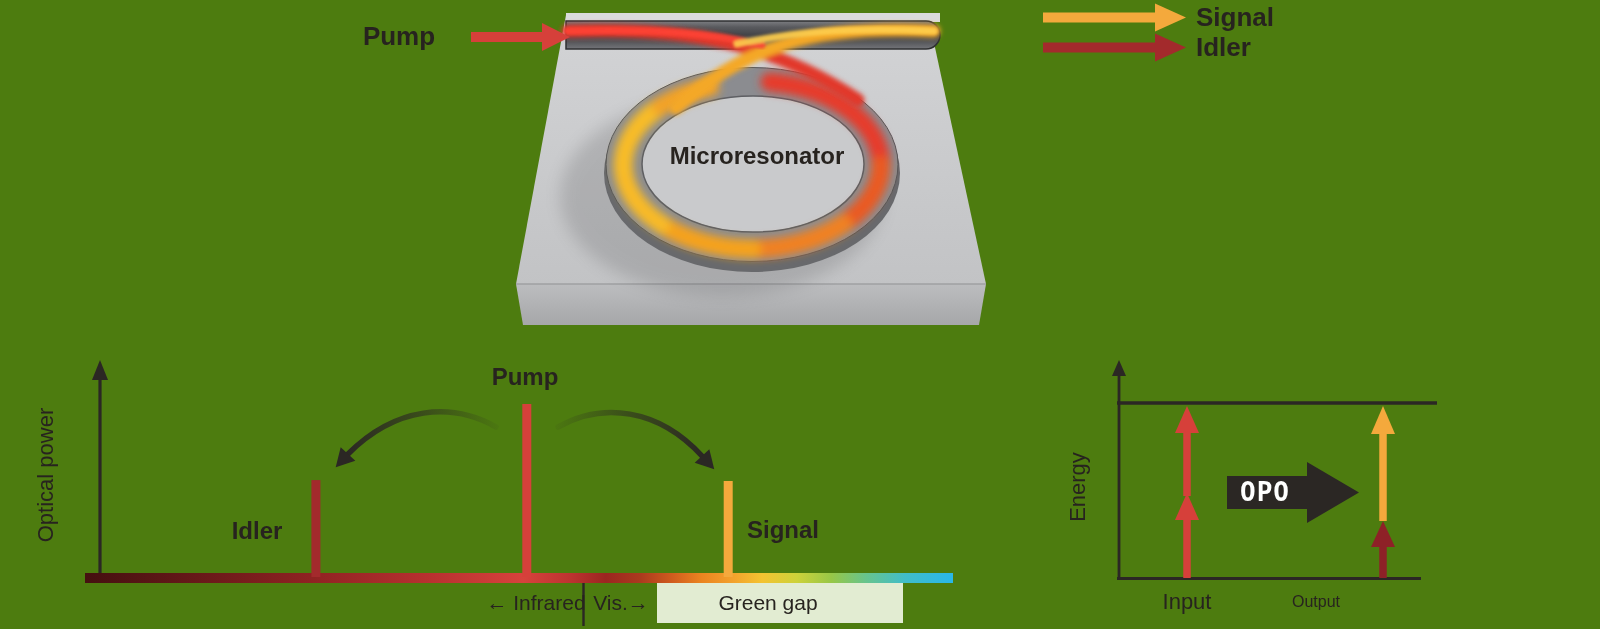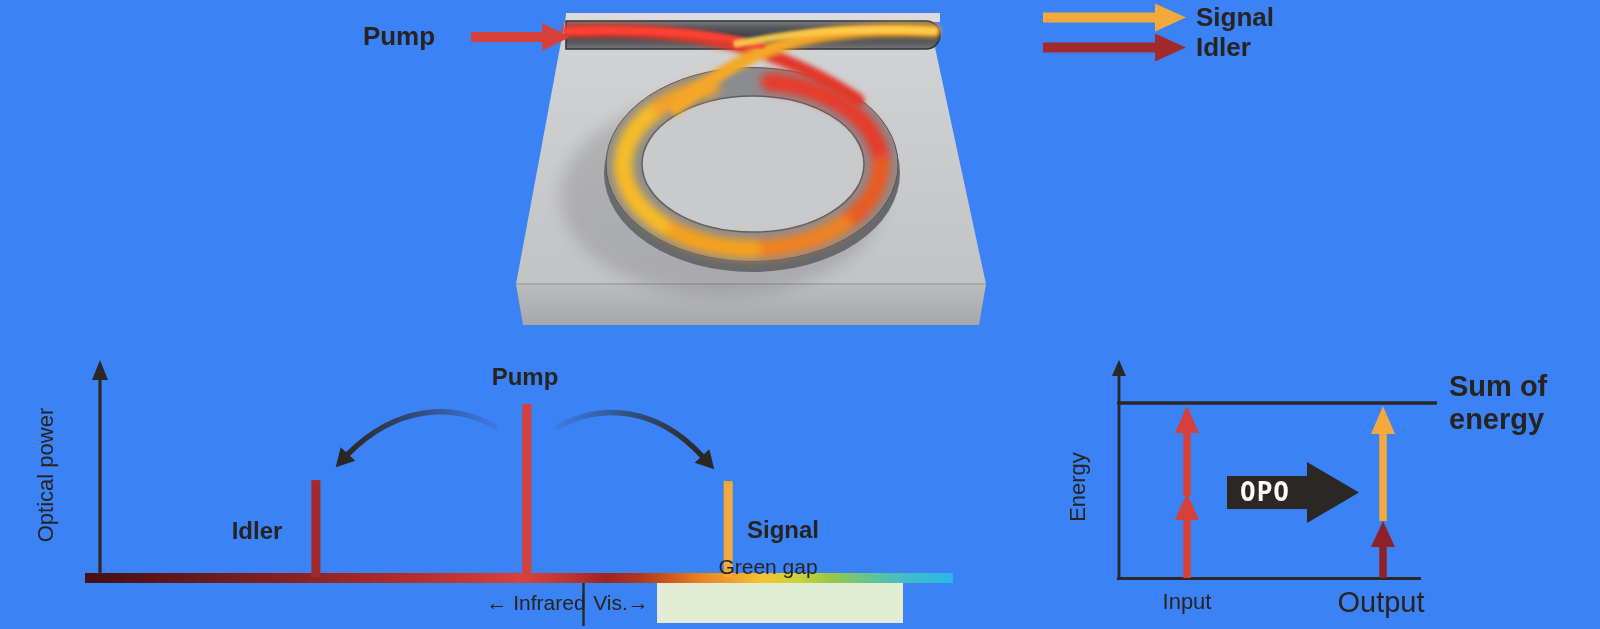--- a/index.html
+++ b/index.html
@@ -1,16 +1,16 @@
 <!DOCTYPE html>
 <html style="--text: #27231f; --ink: #2b2724; --pump-red: #d6403a; --idler-red: #a32a2c; --deep-red: #8e2127; --signal-yellow: #f4a93c; --green-gap: #e2ecd2; --chip-top: #cbccce; --chip-front: #b2b3b5; --ring-gray: #8b8c90; --waveguide-gray: #47484c;"><head>
 <meta charset="utf-8">
 <style>
   html,body{margin:0;padding:0;background:#fff;}
-  .canvas{position:relative;width:1600px;height:629px;background:#3b82f6;overflow:hidden;
+  .canvas{position:relative;width:1600px;height:629px;background:#4d7c0f;overflow:hidden;
           font-family:"Liberation Sans",sans-serif;color:var(--text,#27231f);}
   svg.layer{position:absolute;left:0;top:0;width:1600px;height:629px;}
   .lbl{position:absolute;white-space:nowrap;z-index:5;}
   .ctr{transform:translate(-50%,-50%);}
   .vctr{transform:translateY(-50%);}
   .rot{transform:translate(-50%,-50%) rotate(-90deg);}
   .b26{font-size:26px;font-weight:700;}
   .b24{font-size:24px;font-weight:700;}
   .axis-lbl{font-size:22px;font-weight:500;}
   .small-lbl{font-size:21px;font-weight:400;}
@@ -185,31 +185,28 @@
 
   <g>
     <rect x="1227" y="476" width="80" height="33" style="fill:var(--ink)"></rect>
     <polygon points="1307,462 1359,492.5 1307,523" style="fill:var(--ink)"></polygon>
   </g>
 </svg>
 
 <div class="lbl ctr b26" style="left:399px;top:36px;">Pump</div>
 <div class="lbl vctr b26" style="left:1196px;top:17px;">Signal</div>
 <div class="lbl vctr b26" style="left:1196px;top:47px;">Idler</div>
+<div class="lbl ctr b24" style="left:757px;top:156px;">Microresonator</div>
 
 <div class="lbl rot axis-lbl" style="left:46px;top:475px;">Optical power</div>
 <div class="lbl ctr b24" style="left:525px;top:377px;">Pump</div>
 <div class="lbl ctr b24" style="left:257px;top:531px;">Idler</div>
 <div class="lbl ctr b24" style="left:783px;top:530px;">Signal</div>
 <div class="lbl ctr small-lbl" style="left:536px;top:603px;">← Infrared</div>
 <div class="lbl ctr small-lbl" style="left:621px;top:603px;">Vis.→</div>
-<div class="lbl ctr small-lbl" style="left:768px;top:567px;">Green gap</div>
+<div class="lbl ctr small-lbl" style="left:768px;top:603px;">Green gap</div>
 
 <div class="lbl rot axis-lbl" style="left:1078px;top:487px;">Energy</div>
 <div class="lbl ctr opo-txt" style="left:1265px;top:492px;">OPO</div>
 <div class="lbl ctr small-lbl" style="left:1187px;top:602px;font-size:22px;text-align:right;">Input</div>
-<div class="lbl ctr small-lbl" style="left:1381px;top:602px;font-size:29px;">Output</div>
-<div class="lbl sum-lbl" style="left:1449px;top:370px;">
-  <div>Sum of</div>
-  <div>energy</div>
+<div class="lbl ctr small-lbl" style="left:1316px;top:602px;font-size:16px;">Output</div>
+
 </div>
 
-</div>
-
 </body></html>

